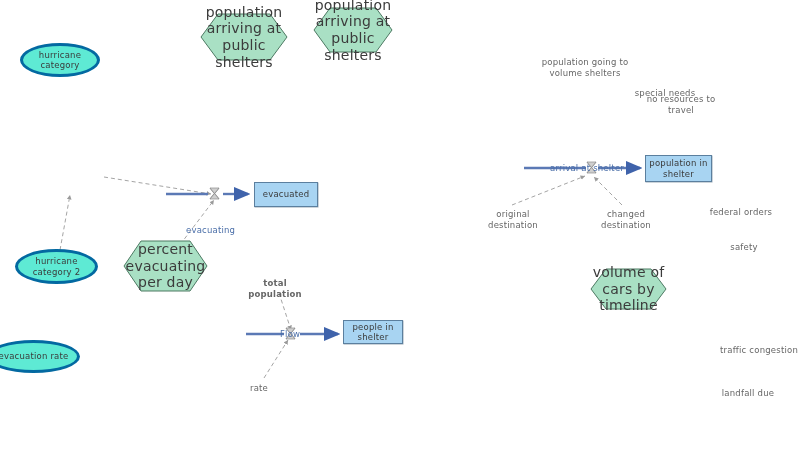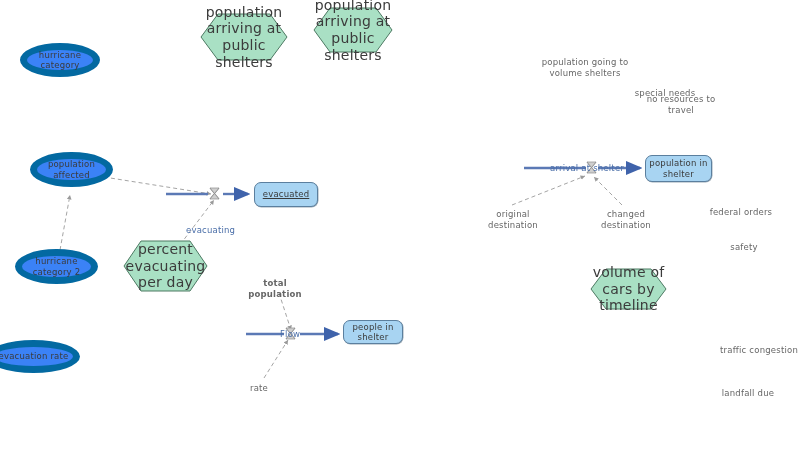--- a/index.html
+++ b/index.html
@@ -29,26 +29,25 @@
     position: absolute;
     box-sizing: border-box;
     display: flex;
     align-items: center;
     justify-content: center;
     text-align: center;
     color: #3b3b3b;
     font-size: 8.5px;
     line-height: 1.18;
     letter-spacing: 0.2px;
-    border-radius: 7px;
   }
   
   .ellipse {
-    background: #3b82f6;
-    border: 7px solid #0369a1;
+    background: #5eead4;
+    border: 3px solid #0369a1;
     border-radius: 50%;
   }
   
   .hex-wrap {
     position: absolute;
   }
   .hex-wrap svg {
     position: absolute;
     left: 0;
     top: 0;
@@ -155,26 +154,20 @@
   <div class="flow-label" style="left:280px; top:329px;">Flow</div>
   <div class="flow-label" style="left:550px; top:163px;text-align:right;">arrival at shelter</div>
 
   <div class="node ellipse" style="left:20px; top:43px; width:80px; height:34px;">
     <span>
       <span>hurricane</span><br>
       <span>category</span>
     </span>
   </div>
 
-  <div class="node ellipse" style="left:30px; top:152px; width:83px; height:35px;">
-    <span>
-      <span>population</span><br>
-      <span>affected</span>
-    </span>
-  </div>
 
   <div class="node ellipse" style="left:15px; top:249px; width:83px; height:35px;">
     <span>
       <span>hurricane</span><br>
       <span>category 2</span>
     </span>
   </div>
 
   <div class="node ellipse" style="left:-13px; top:340px; width:93px; height:33px;">
     <span>evacuation rate</span>
@@ -211,21 +204,21 @@
 
   <div class="hex-wrap" style="left:590px; top:268px; width:77px; height:42px;">
     <svg width="77" height="42" viewBox="0 0 77 42" xmlns="http://www.w3.org/2000/svg">
       <polygon points="16,1 61,1 76,21 61,41 16,41 1,21" fill="#a9e0c4" stroke="#4d7a63" stroke-width="1"></polygon>
     </svg>
     <div class="hex-label">volume of
 cars by
 timeline</div>
   </div>
 
-  <div class="node stock" style="left:254px; top:182px; width:64px; height:25px;text-decoration:underline;">
+  <div class="node stock" style="left:254px; top:182px; width:64px; height:25px;">
     <span>evacuated</span>
   </div>
 
   <div class="node stock" style="left:343px; top:320px; width:60px; height:24px;">
     <span>people in<br>shelter</span>
   </div>
 
   <div class="node stock" style="left:645px; top:155px; width:67px; height:27px;">
     <span>population in<br>shelter</span>
   </div>

